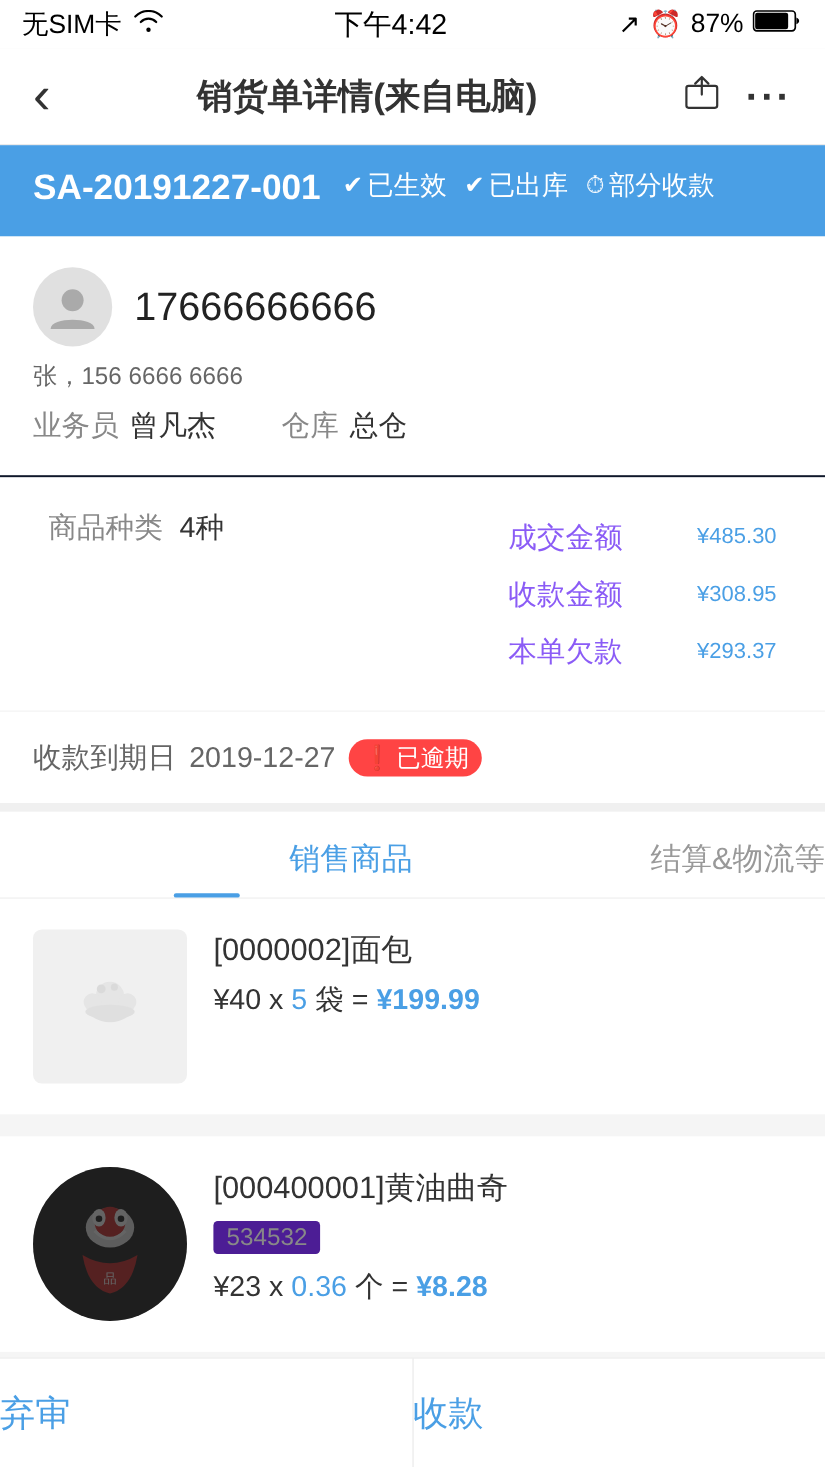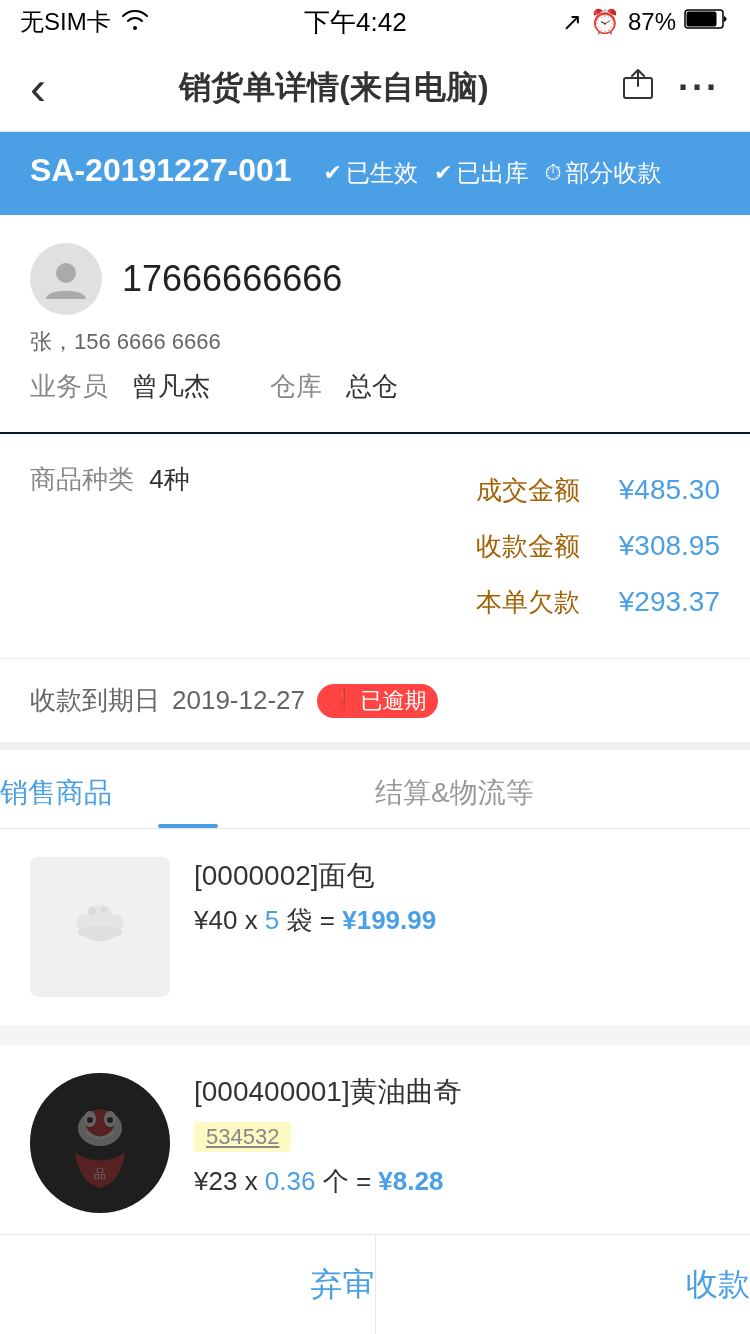--- a/index.html
+++ b/index.html
@@ -51,22 +51,22 @@
     .nav-right { display: flex; align-items: center; gap: 24px; }
 
     
     .order-header {
       background: #4A9FE5;
       padding: 20px 30px 16px;
       color: #fff;
     }
     .order-header-top {
       display: flex;
-      align-items: flex-end;
-      gap: 32px;
+      align-items: flex-start;
+      gap: 20px;
       margin-bottom: 10px;
     }
     .order-number {
       font-size: 32px;
       font-weight: 700;
       color: #fff;
     }
     .status-badges {
       display: flex;
       gap: 16px;
@@ -119,45 +119,45 @@
       color: #666;
       margin-bottom: 12px;
       padding-left: 0;
     }
     .customer-meta {
       display: flex;
       gap: 60px;
       font-size: 26px;
       color: #666;
     }
-    .meta-item { display: flex; align-items: flex-end; gap: 24px; }
+    .meta-item { display: flex; align-items: flex-end; gap: 10px; }
     .meta-label { color: #888; }
     .meta-value { color: #333; }
 
     
     .summary-section {
       background: #fff;
-      padding: 28px 30px;
+      padding: 28px 44px;
       border-bottom: 1px solid #f0f0f0;
       display: flex;
       justify-content: space-between;
       align-items: flex-start;
       gap: 40px;
     }
     .summary-left { font-size: 26px; }
     .summary-label { color: #888; }
     .summary-count { color: #333; font-weight: 500; margin-left: 8px; }
     .summary-right {
       text-align: right;
       font-size: 26px;
       line-height: 2;
     }
     .amount-row { display: flex; justify-content: flex-end; gap: 20px; align-items: center; }
-    .amount-label { color: #a16207; }
-    .amount-value { color: #4A9FE5; font-size: 28px; font-weight: 500; min-width: 120px; text-align: right; }
+    .amount-label { color: #8b5cf6; }
+    .amount-value { color: #4A9FE5; font-size: 20px; font-weight: 500; min-width: 120px; text-align: right; }
 
     
     .due-section {
       background: #fff;
       padding: 24px 30px;
       font-size: 26px;
       color: #666;
       border-bottom: 8px solid #f0f0f0;
       display: flex;
       align-items: center;
@@ -175,21 +175,21 @@
     }
 
     
     .tabs {
       background: #fff;
       display: flex;
       border-bottom: 1px solid #e8e8e8;
     }
     .tab {
       flex: 1;
-      text-align: left;
+      text-align: right;
       padding: 24px 0 16px;
       font-size: 28px;
       color: #999;
       position: relative;
       cursor: pointer;
     }
     .tab.active {
       color: #4A9FE5;
     }
     .tab.active::after {
@@ -234,27 +234,26 @@
     }
     .product-info { flex: 1; }
     .product-name {
       font-size: 28px;
       color: #333;
       font-weight: 500;
       margin-bottom: 8px;
     }
     .product-tag {
       display: inline-block;
-      background: #fef9c3;
+      background: #4c1d95;
       color: #888;
       font-size: 22px;
       padding: 2px 12px;
       border-radius: 4px;
       margin-bottom: 12px;
-      text-decoration: underline;
     }
     .product-price {
       font-size: 26px;
       color: #333;
     }
     .product-price .qty { color: #4A9FE5; }
     .product-price .total { color: #4A9FE5; font-weight: 600; }
 
     
     .bottom-bar {
@@ -264,21 +263,21 @@
       width: 750px;
       height: 100px;
       background: #fff;
       border-top: 1px solid #e8e8e8;
       display: flex;
     }
     .bottom-btn {
       flex: 1;
       display: flex;
       align-items: center;
-      justify-content: flex-end;
+      justify-content: flex-start;
       font-size: 32px;
       cursor: pointer;
     }
     .bottom-btn.cancel { color: #4A9FE5; border-right: 1px solid #e8e8e8; }
     .bottom-btn.confirm { color: #4A9FE5; }
   </style>
 </head>
 <body>
 
 <div class="status-bar">

